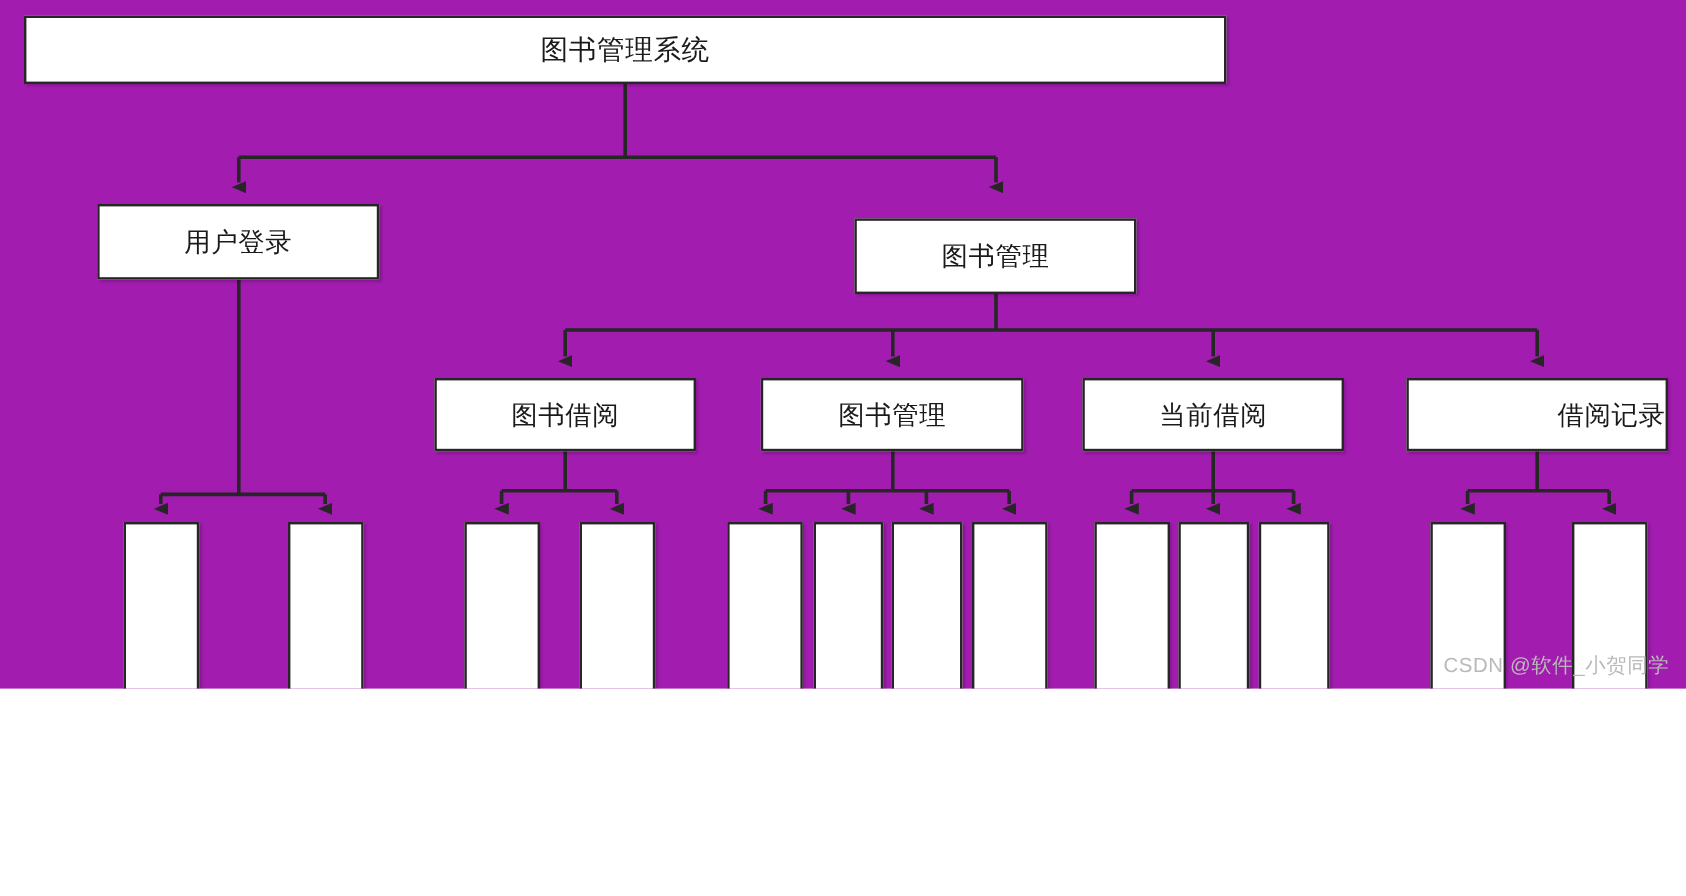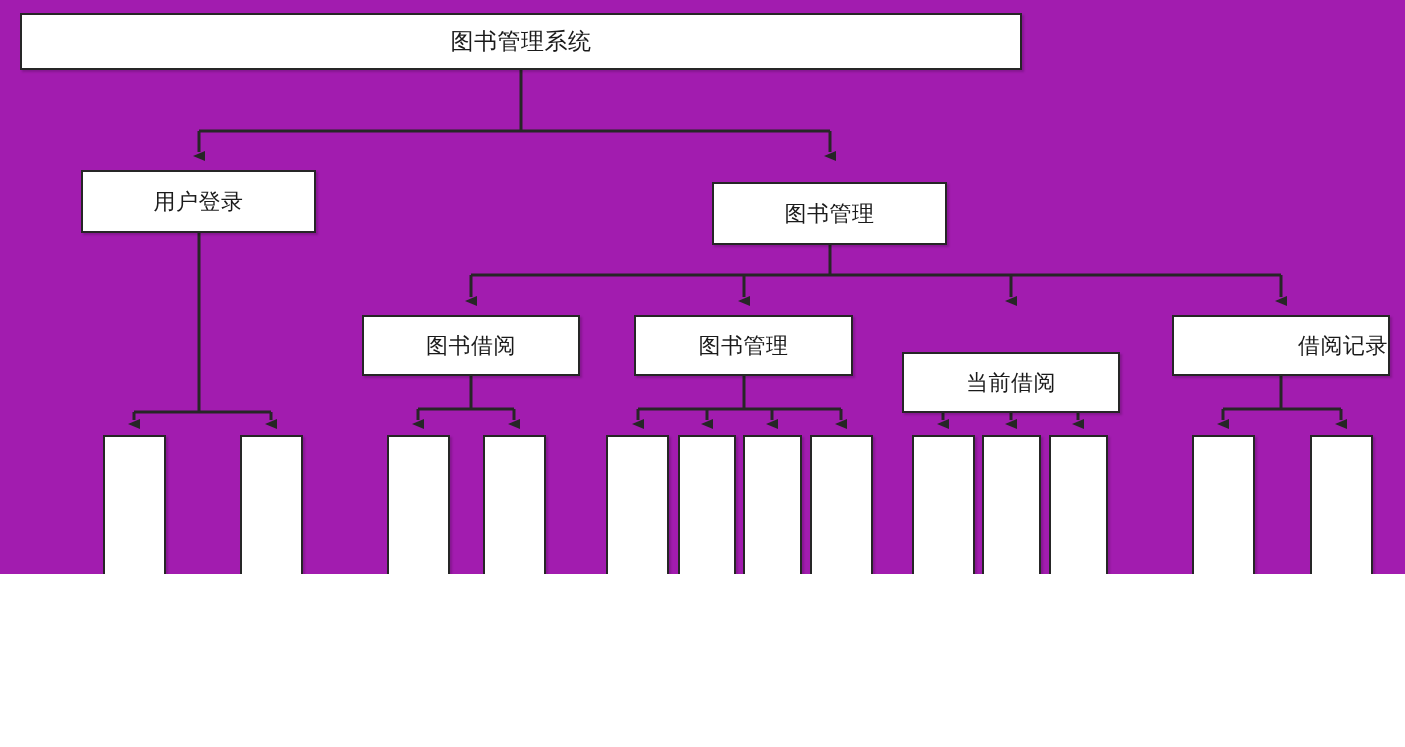--- a/index.html
+++ b/index.html
@@ -136,21 +136,21 @@
   <div class="node horizontal" style="left:712px; top:182px; width:235px; height:63px;">
     <span class="label">图书管理</span>
   </div>
 
   <div class="node horizontal" style="left:362px; top:315px; width:218px; height:61px;">
     <span class="label">图书借阅</span>
   </div>
   <div class="node horizontal" style="left:634px; top:315px; width:219px; height:61px;">
     <span class="label">图书管理</span>
   </div>
-  <div class="node horizontal" style="left:902px; top:315px; width:218px; height:61px;margin-top:37px;">
+  <div class="node horizontal" style="left:902px; top:315px; width:218px; height:61px;">
     <span class="label">当前借阅</span>
   </div>
   <div class="node horizontal" style="left:1172px; top:315px; width:218px; height:61px;justify-content:flex-end;">
     <span class="label">借阅记录</span>
   </div>
 
   <div class="node vertical" style="left:103px; top:435px; width:63px; height:298px;">
     <span class="label">用户登录</span>
   </div>
   <div class="node vertical" style="left:240px; top:435px; width:63px; height:298px;">
@@ -187,14 +187,15 @@
     <span class="label">确认归还（管理员）</span>
   </div>
 
   <div class="node vertical" style="left:1192px; top:435px; width:63px; height:298px;">
     <span class="label">新增借阅记录</span>
   </div>
   <div class="node vertical" style="left:1310px; top:435px; width:63px; height:298px;">
     <span class="label">查询借阅记录</span>
   </div>
 
+  <div id="watermark">CSDN @软件_小贺同学</div>
 
 </div>
 
 </body></html>

